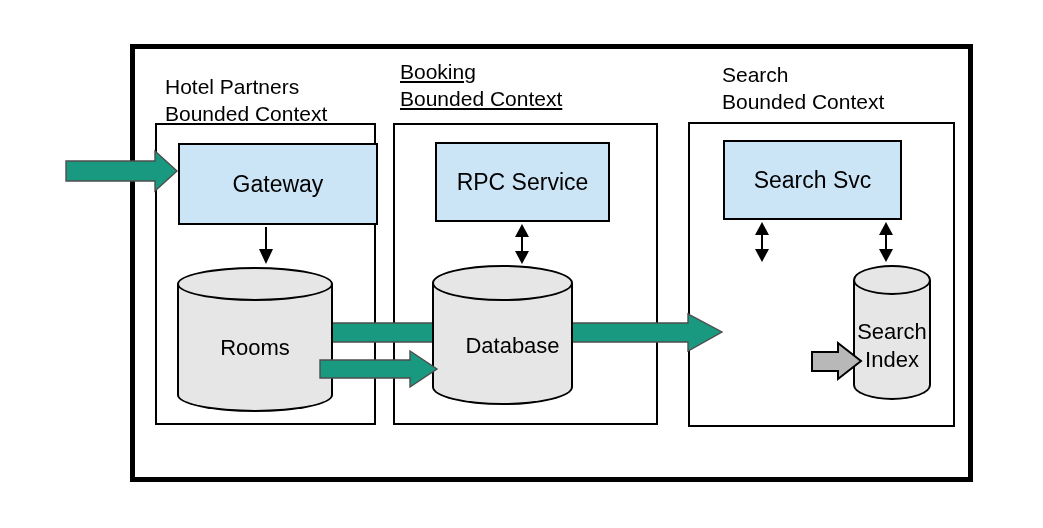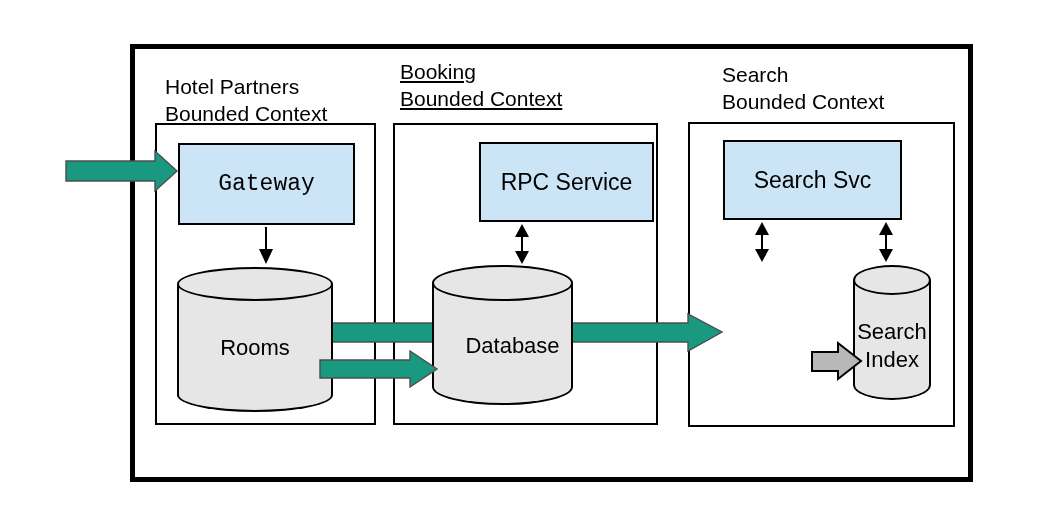--- a/index.html
+++ b/index.html
@@ -61,24 +61,24 @@
   <div class="box ctx" style="left:393px;top:123px;width:265px;height:302px;"></div>
   <div class="box ctx" style="left:688px;top:122px;width:267px;height:305px;"></div>
 
   <div class="ctx-label" style="left:165px;top:60px;margin-top:13px;">Hotel Partners
 Bounded Context</div>
   <div class="ctx-label" style="left:400px;top:58px;text-decoration:underline;">Booking
 Bounded Context</div>
   <div class="ctx-label" style="left:722px;top:61px;">Search
 Bounded Context</div>
 
-  <div class="svc" style="left:178px;top:143px;width:177px;height:82px;font-family:Liberation Mono, monospace;">
+  <div class="svc" style="left:178px;top:143px;width:200px;height:82px;">
     <span>Gateway</span>
   </div>
-  <div class="svc" style="left:435px;top:142px;width:175px;height:80px;margin-left:44px;">
+  <div class="svc" style="left:435px;top:142px;width:175px;height:80px;">
     <span>RPC Service</span>
   </div>
   <div class="svc" style="left:723px;top:140px;width:179px;height:80px;justify-content:center;">
     <span>Search Svc</span>
   </div>
 
   <svg class="arrow-layer" width="1043" height="528" viewBox="0 0 1043 528">
 
     <polygon class="flow-poly" points="66,161 155,161 155,151 177,171 155,191 155,181 66,181"></polygon>
 

